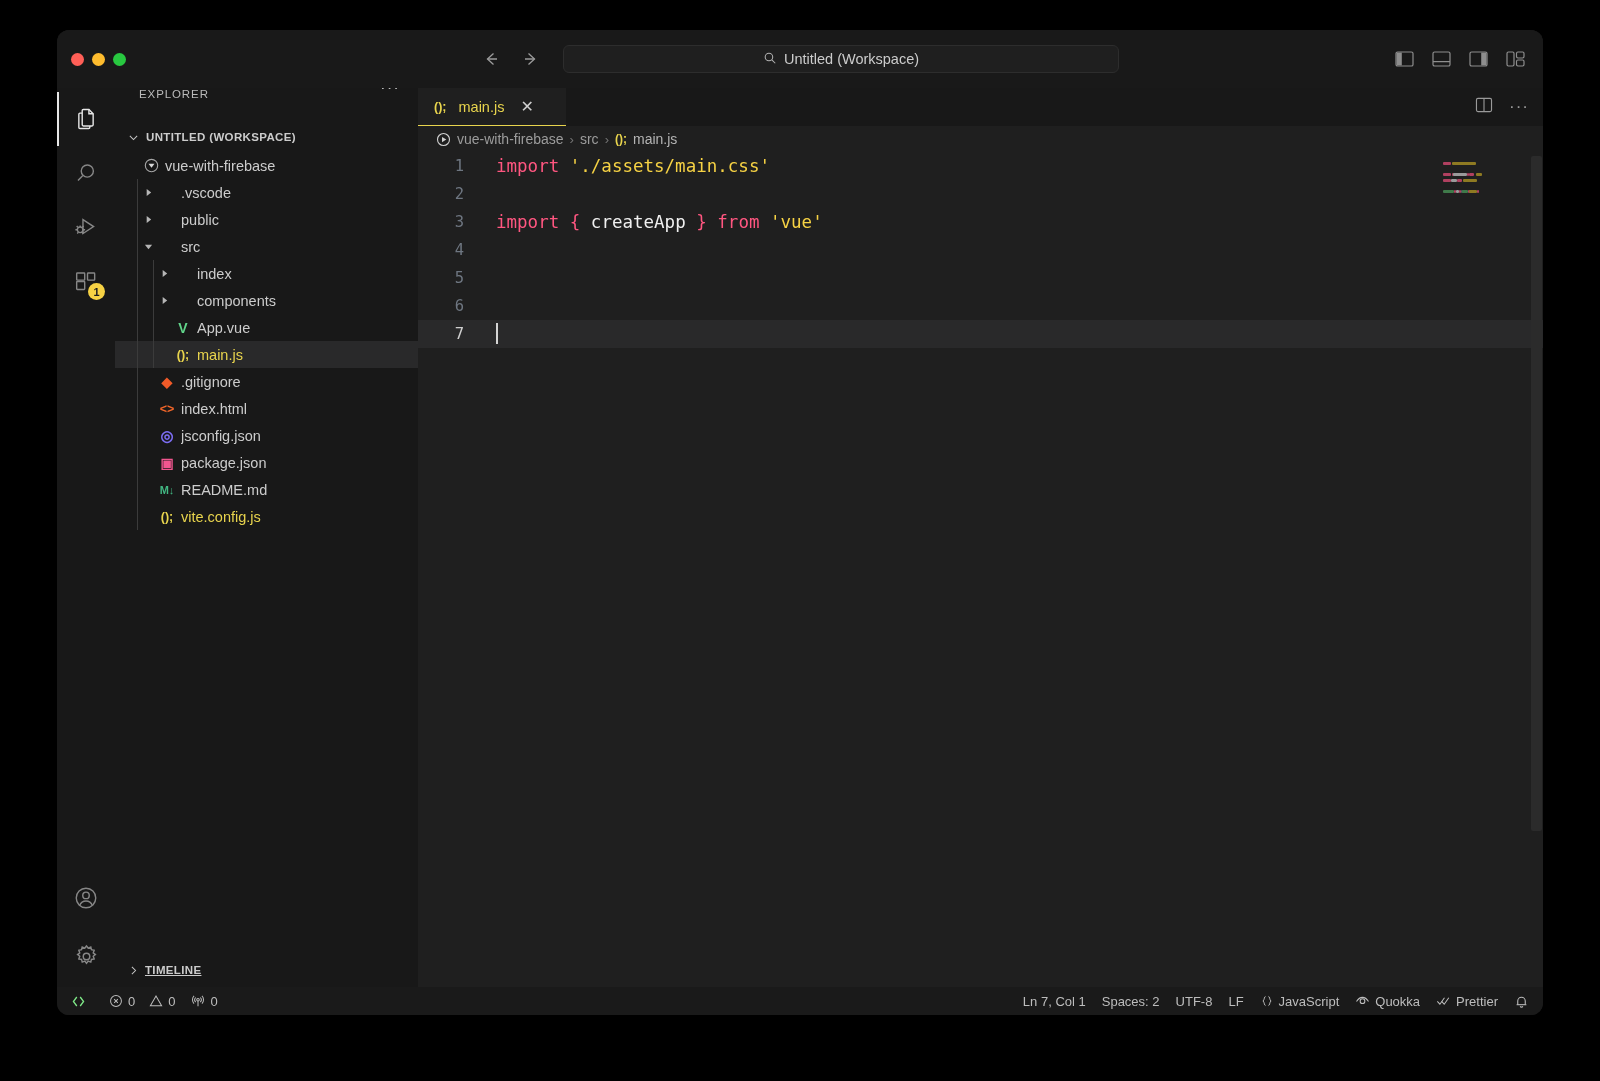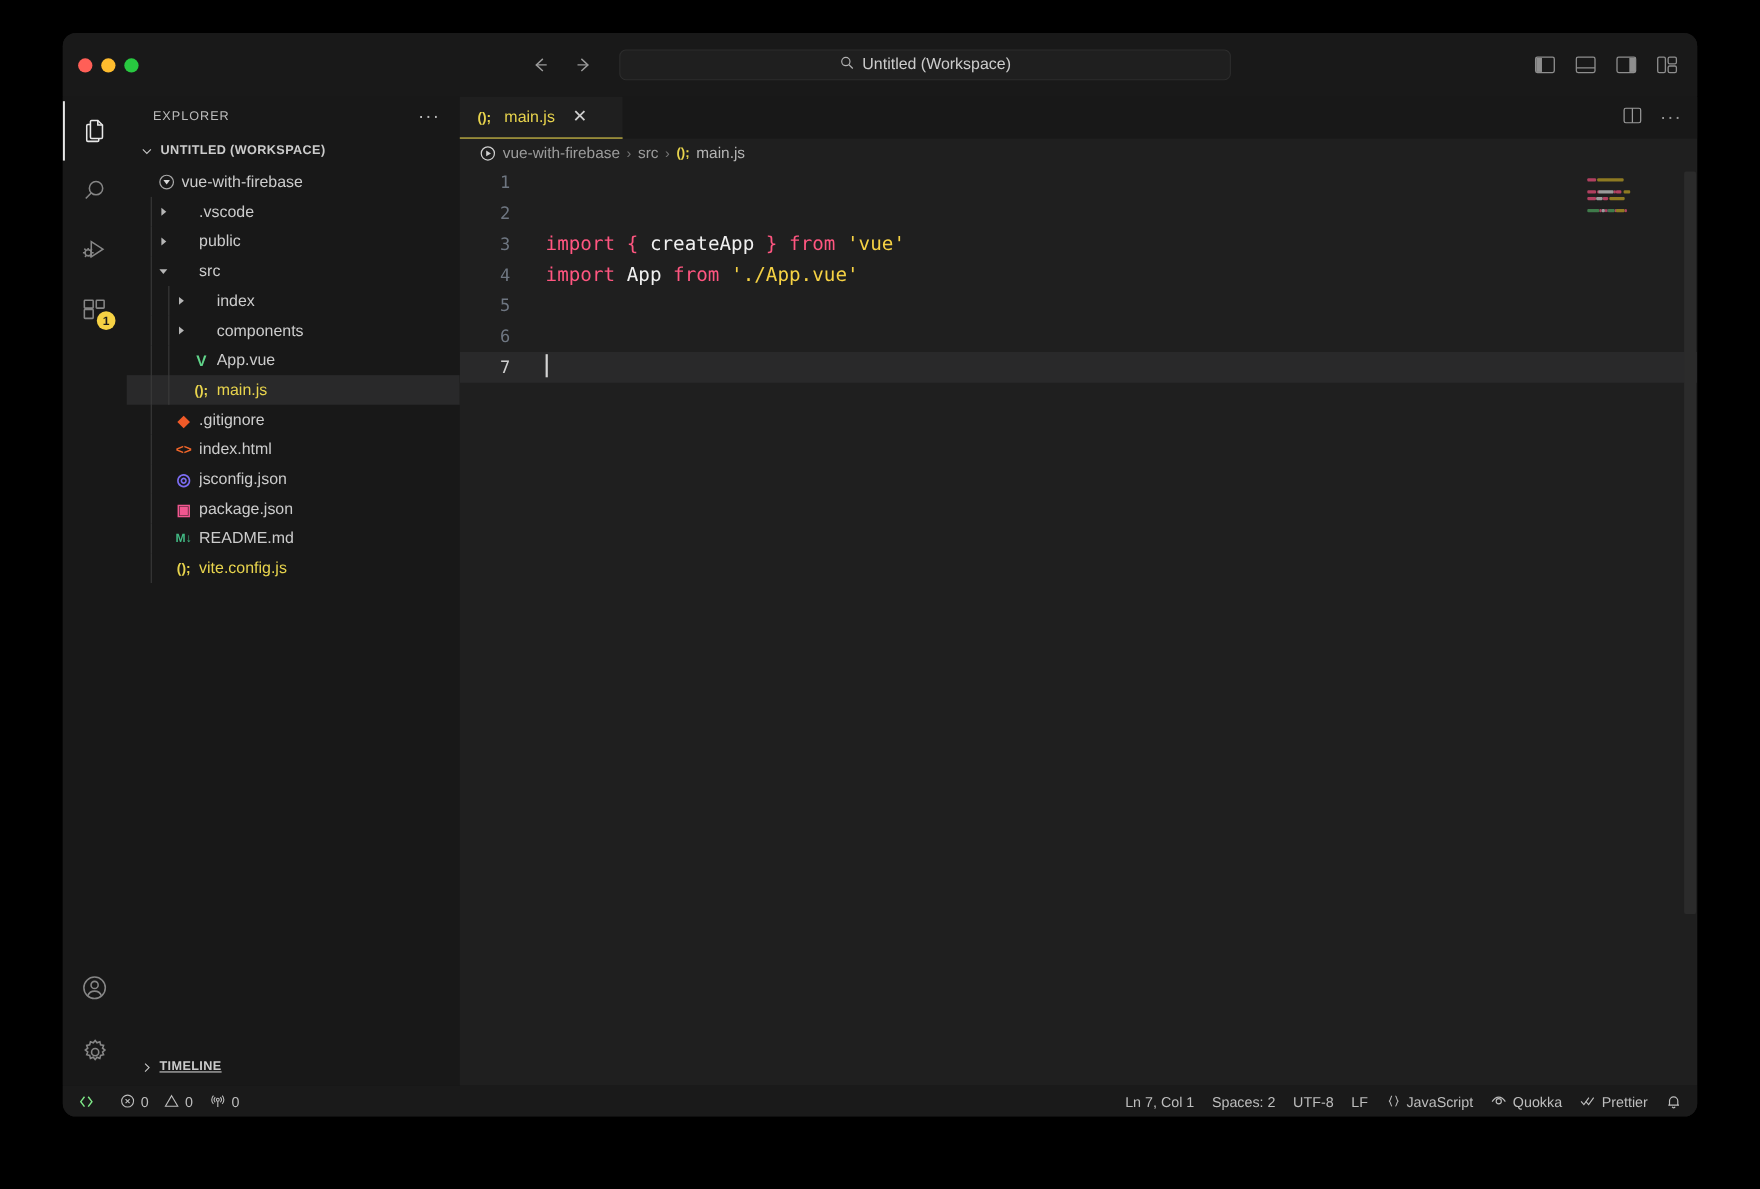--- a/index.html
+++ b/index.html
@@ -89,21 +89,21 @@
 
   
   #sidebar {
     width: 303px; flex: 0 0 303px;
     background: #181818;
     display: flex; flex-direction: column;
     min-height: 0;
   }
   #sbheader {
     height: 36px; flex: 0 0 36px;
-    display: flex; align-items: center;
+    display: flex; 
     padding: 0 18px 0 24px;
     color: #bbbbbb;
     font-size: 11.5px; letter-spacing: .9px; font-weight: 400;
   }
   #sbheader .spacer { flex: 1; }
   #sbheader .dots { color: #bdbdbd; font-size: 17px; letter-spacing: 1px; line-height: 0; }
 
   .section-head {
     height: 26px; display: flex; align-items: center; gap: 5px;
     padding-left: 10px;
@@ -535,32 +535,32 @@
         <span class="crumb">src</span>
         <span class="sep">›</span>
         <span class="jsi">();</span>
         <span class="crumb file">main.js</span>
       </div>
 
       <div id="code">
         <div id="codelines">
             <div class="cline">
               <div class="gutter">1</div>
+              <div class="ctext"><span class="t-kw">import</span><span class="t-var"> </span><span class="t-str">'./assets/main.css'</span></div>
             </div>
             <div class="cline">
               <div class="gutter">2</div>
               <div class="ctext"></div>
             </div>
             <div class="cline">
               <div class="gutter">3</div>
               <div class="ctext"><span class="t-kw">import</span><span class="t-var"> </span><span class="t-pun">{</span><span class="t-var"> createApp </span><span class="t-pun">}</span><span class="t-var"> </span><span class="t-kw">from</span><span class="t-var"> </span><span class="t-str">'vue'</span></div>
             </div>
             <div class="cline">
               <div class="gutter">4</div>
-              <div class="ctext"><span class="t-kw">import</span><span class="t-var"> App </span><span class="t-kw">from</span><span class="t-var"> </span><span class="t-str">'./App.vue'</span></div>
             </div>
             <div class="cline">
               <div class="gutter">5</div>
               <div class="ctext"></div>
             </div>
             <div class="cline">
               <div class="gutter">6</div>
             </div>
             <div class="cline cur">
               <div class="gutter">7</div>

